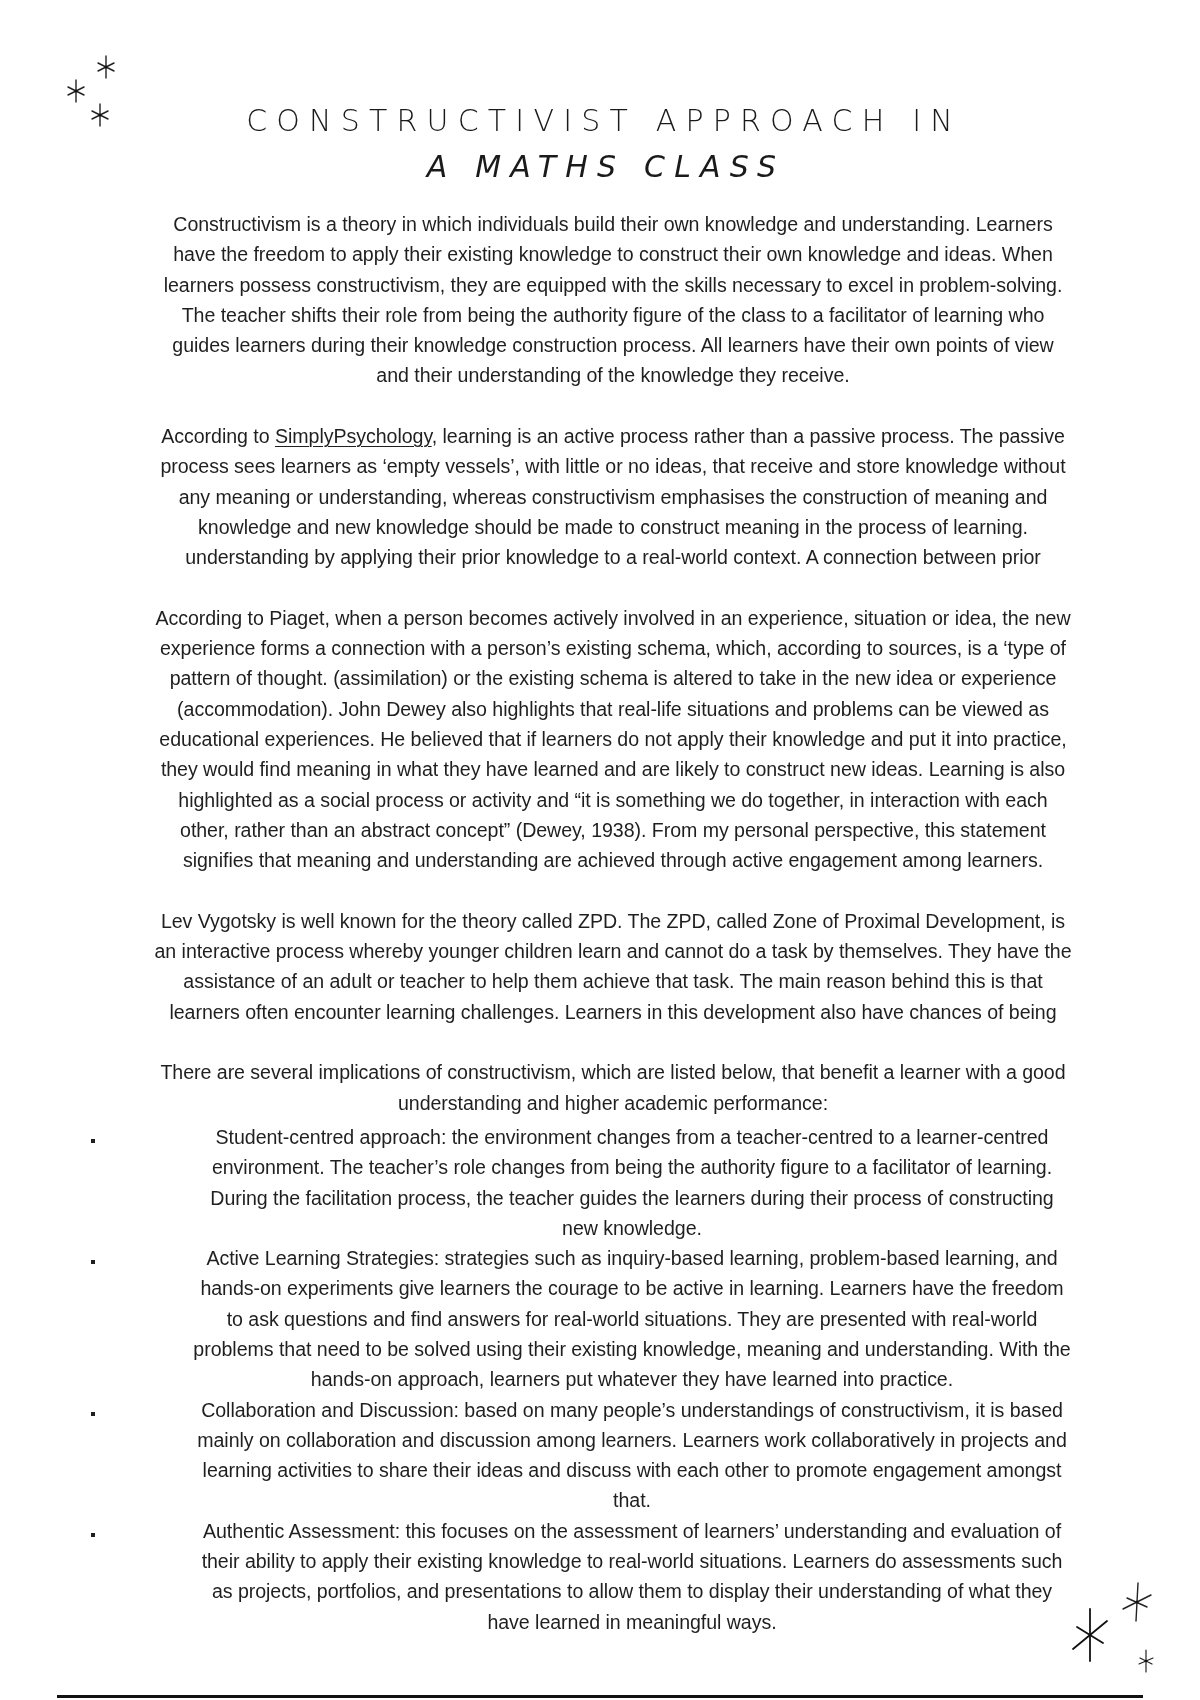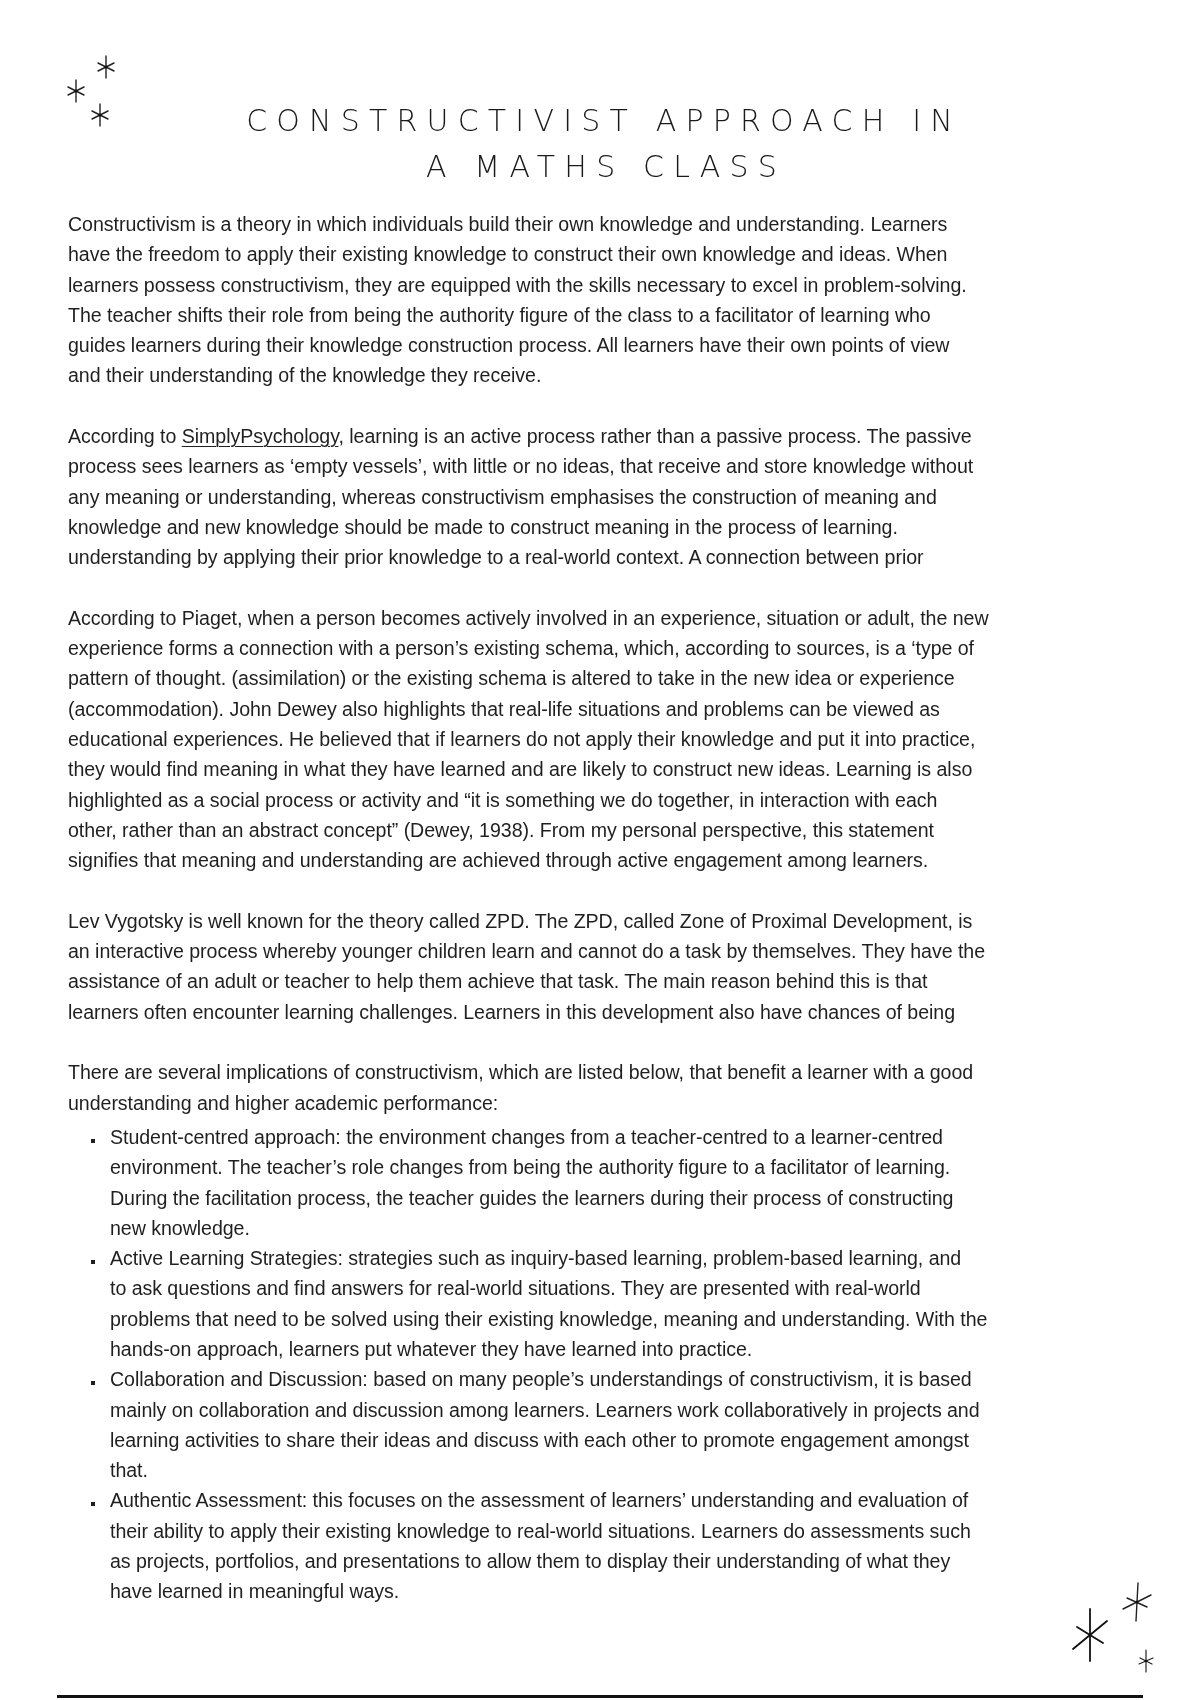--- a/index.html
+++ b/index.html
@@ -31,30 +31,31 @@
       font-weight: 200;
       font-size: 30px;
       letter-spacing: 9.2px;
       line-height: 45px;
       color: #1a1a1a;
       margin: 0;
       transform: scaleY(1.02);
     }
     .title .line { display: block; }
     .title .line1 { padding-left: 8px; }
-    .title .line2 { padding-left: 12px; }
+    .title .line2 { padding-left: 12px; font-style: italic; }
 
     .body-text {
       position: absolute;
       left: 68px;
       top: 209px;
       width: 1090px;
       font-size: 19.6px;
       line-height: 30.3px;
       letter-spacing: -0.05px;
+      text-align: center;
     }
     .para {
       margin: 0 0 30.3px 0;
     }
     .para .ln { display: block; white-space: nowrap; }
     .link {
       color: #1f1f1f;
       text-decoration: underline;
       text-underline-offset: 3px;
       text-decoration-thickness: 1px;
@@ -138,21 +139,21 @@
 
     <p class="para">
       <span class="ln"><span>According to </span><a class="link">SimplyPsychology</a><span>, learning is an active process rather than a passive process. The passive</span></span>
       <span class="ln">process sees learners as ‘empty vessels’, with little or no ideas, that receive and store knowledge without</span>
       <span class="ln">any meaning or understanding, whereas constructivism emphasises the construction of meaning and</span>
       <span class="ln">knowledge and new knowledge should be made to construct meaning in the process of learning.</span>
       <span class="ln">understanding by applying their prior knowledge to a real-world context. A connection between prior</span>
     </p>
 
     <p class="para">
-      <span class="ln">According to Piaget, when a person becomes actively involved in an experience, situation or adult, the new</span>
+      <span class="ln">According to Piaget, when a person becomes actively involved in an experience, situation or idea, the new</span>
       <span class="ln">experience forms a connection with a person’s existing schema, which, according to sources, is a ‘type of</span>
       <span class="ln">pattern of thought. (assimilation) or the existing schema is altered to take in the new idea or experience</span>
       <span class="ln">(accommodation). John Dewey also highlights that real-life situations and problems can be viewed as</span>
       <span class="ln">educational experiences. He believed that if learners do not apply their knowledge and put it into practice,</span>
       <span class="ln">they would find meaning in what they have learned and are likely to construct new ideas. Learning is also</span>
       <span class="ln">highlighted as a social process or activity and “it is something we do together, in interaction with each</span>
       <span class="ln">other, rather than an abstract concept” (Dewey, 1938). From my personal perspective, this statement</span>
       <span class="ln">signifies that meaning and understanding are achieved through active engagement among learners.</span>
     </p>
 
@@ -172,20 +173,21 @@
       <li class="list-item">
         <span class="bullet"></span>
         <span class="ln">Student-centred approach: the environment changes from a teacher-centred to a learner-centred</span>
         <span class="ln">environment. The teacher’s role changes from being the authority figure to a facilitator of learning.</span>
         <span class="ln">During the facilitation process, the teacher guides the learners during their process of constructing</span>
         <span class="ln">new knowledge.</span>
       </li>
       <li class="list-item">
         <span class="bullet"></span>
         <span class="ln">Active Learning Strategies: strategies such as inquiry-based learning, problem-based learning, and</span>
+        <span class="ln">hands-on experiments give learners the courage to be active in learning. Learners have the freedom</span>
         <span class="ln">to ask questions and find answers for real-world situations. They are presented with real-world</span>
         <span class="ln">problems that need to be solved using their existing knowledge, meaning and understanding. With the</span>
         <span class="ln">hands-on approach, learners put whatever they have learned into practice.</span>
       </li>
       <li class="list-item">
         <span class="bullet"></span>
         <span class="ln">Collaboration and Discussion: based on many people’s understandings of constructivism, it is based</span>
         <span class="ln">mainly on collaboration and discussion among learners. Learners work collaboratively in projects and</span>
         <span class="ln">learning activities to share their ideas and discuss with each other to promote engagement amongst</span>
         <span class="ln">that.</span>

